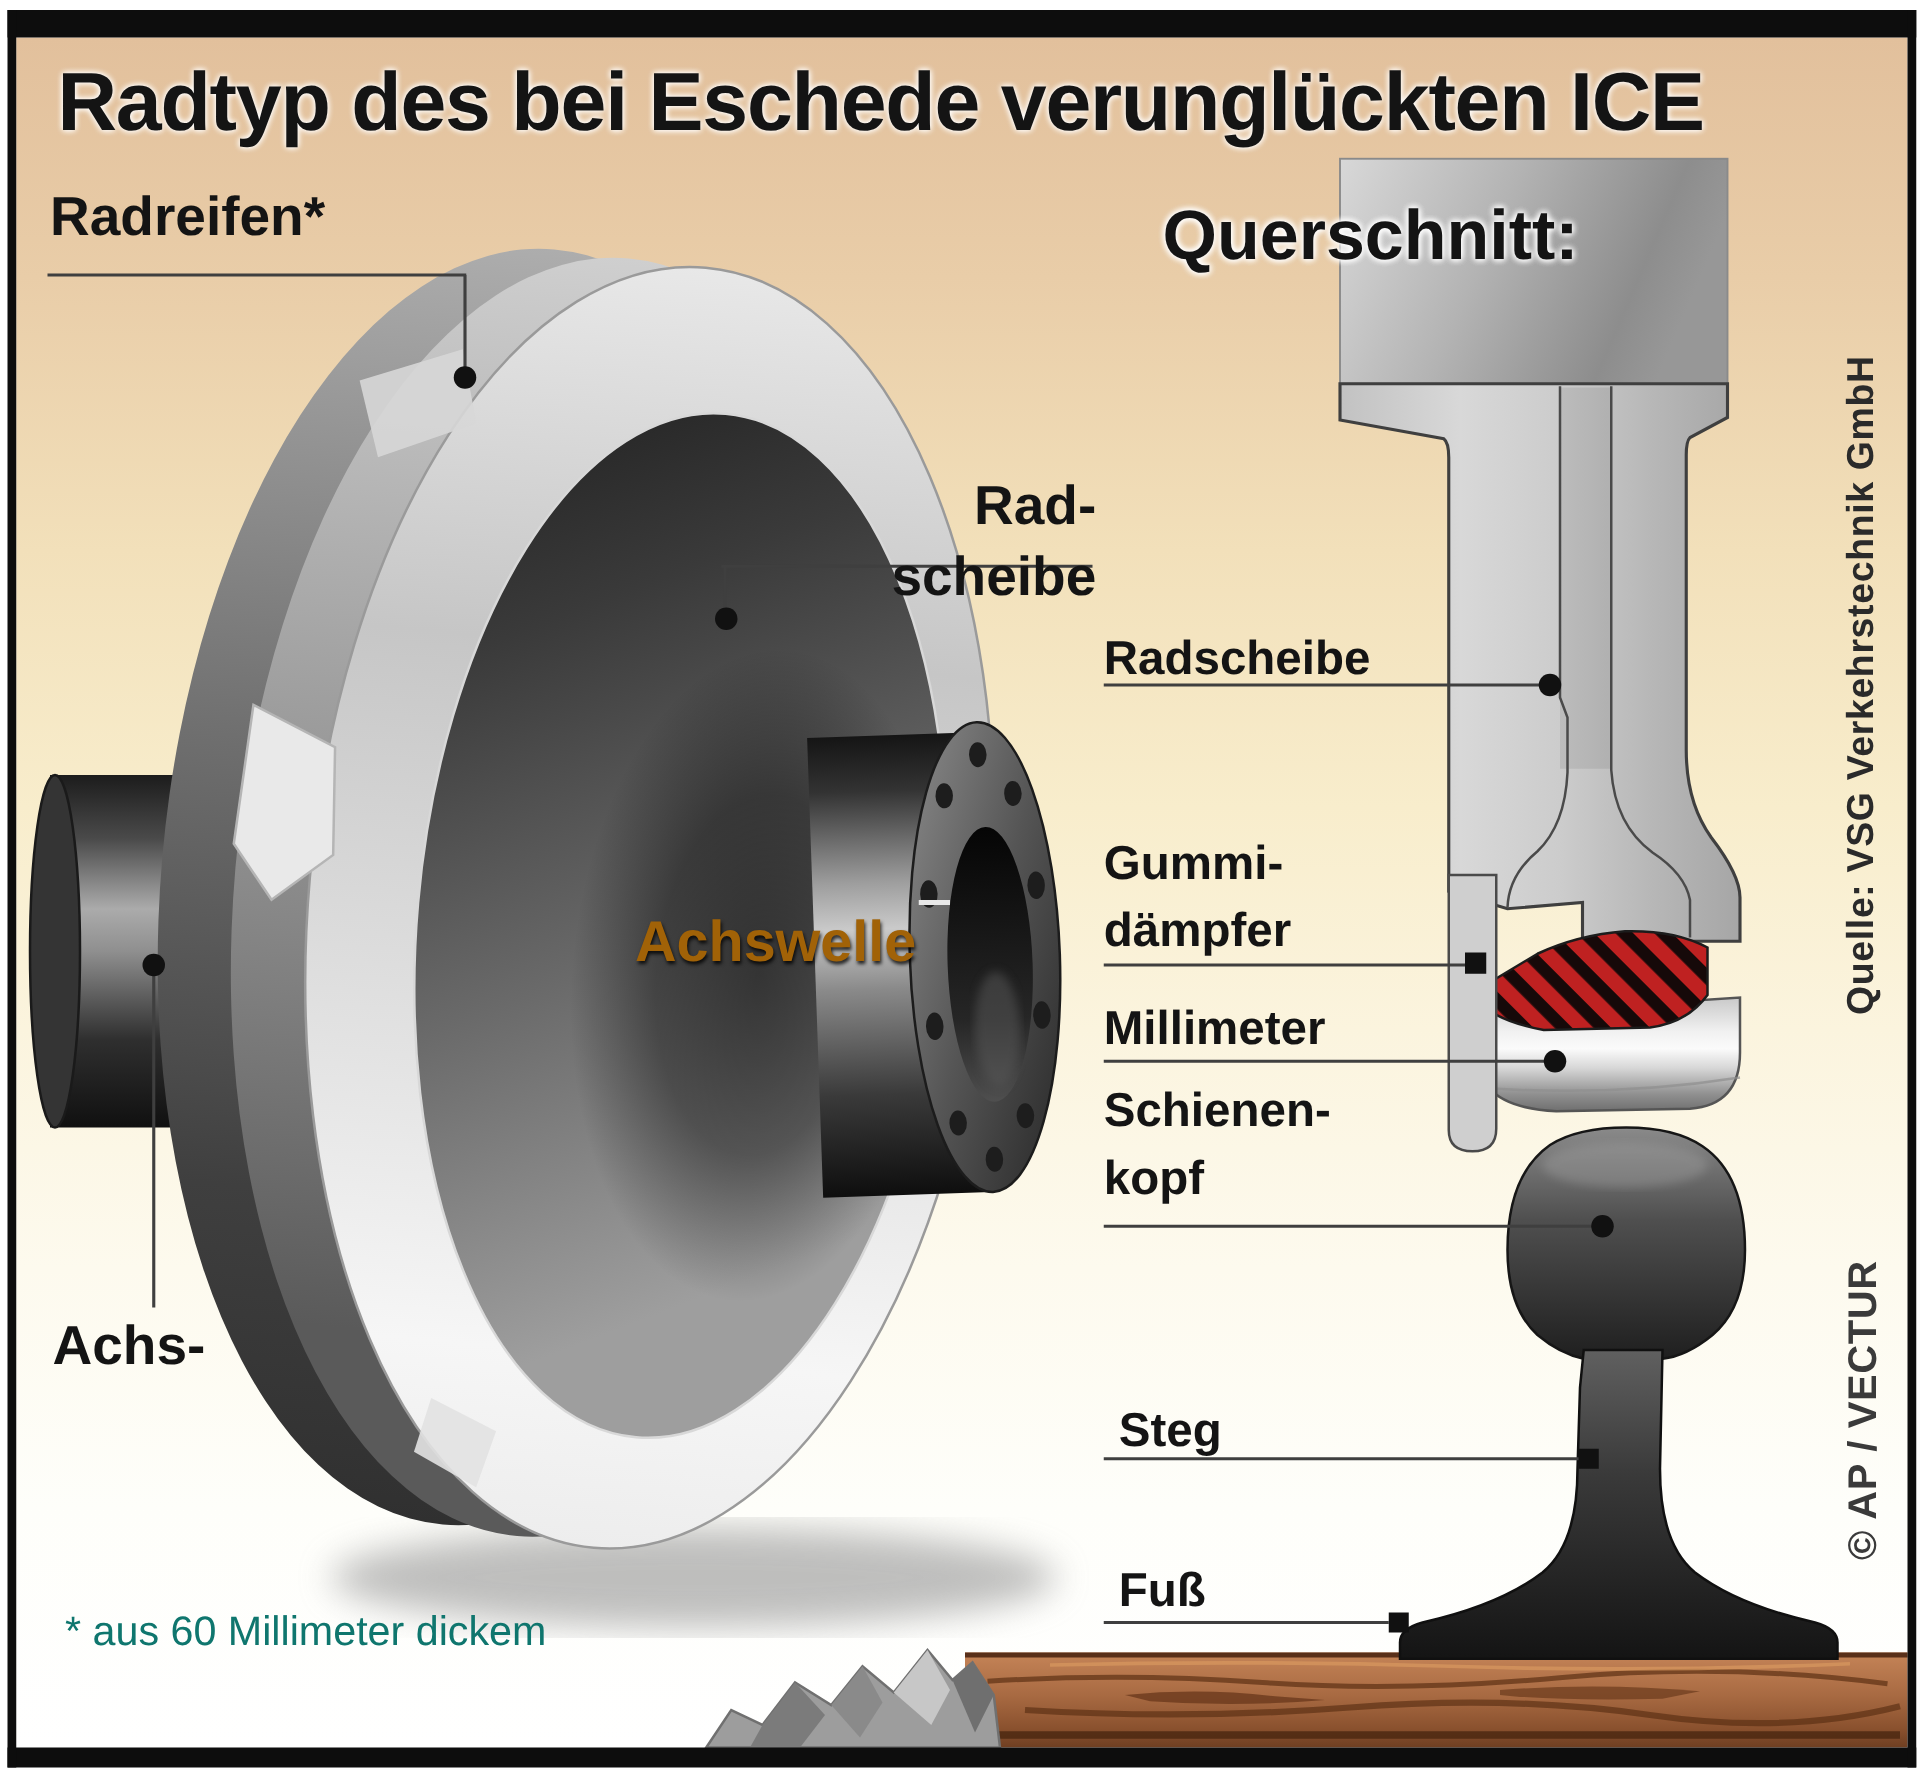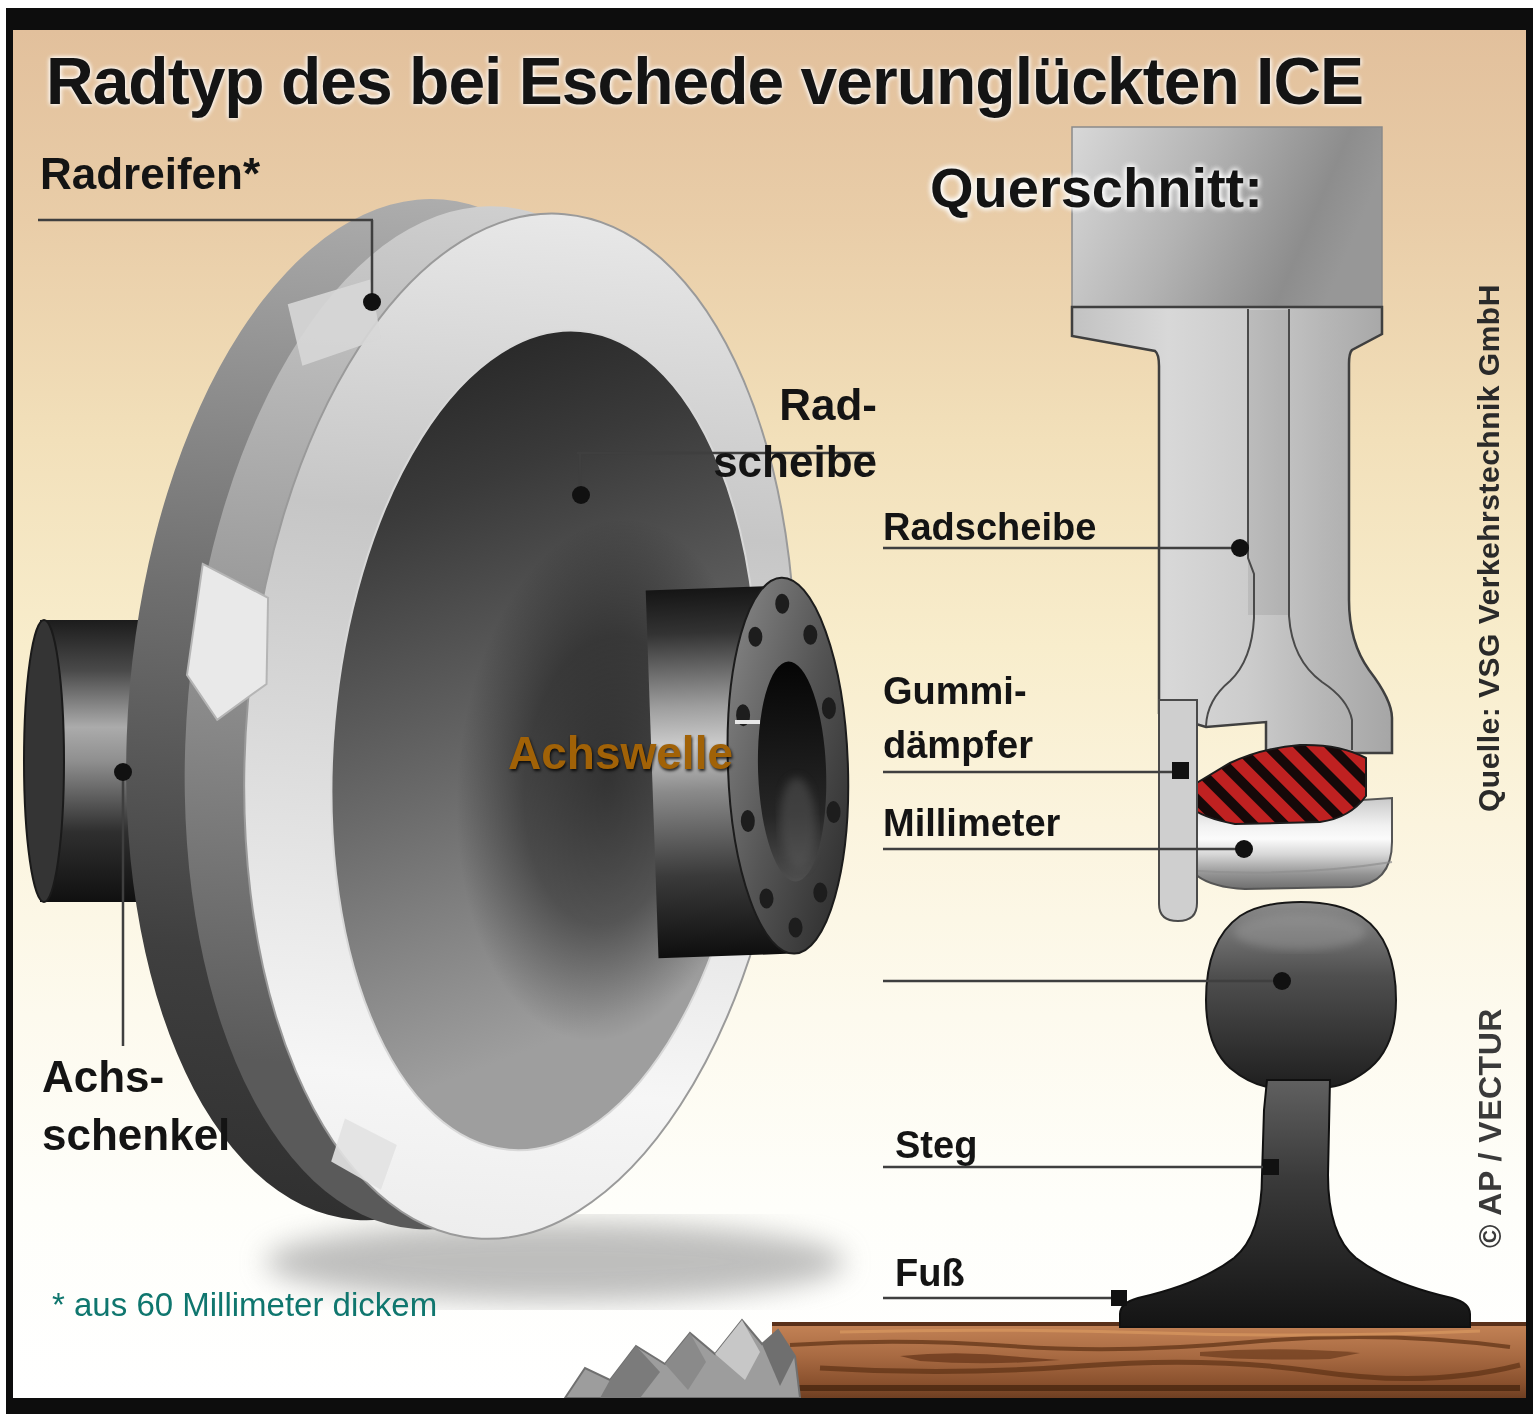--- a/index.html
+++ b/index.html
@@ -272,34 +272,37 @@
 
   <div class="lbl l-radscheibe-w">
     <span style="display:block">Rad-</span>
     <span style="display:block">scheibe</span>
   </div>
 
   <div class="lbl l-achswelle">Achswelle</div>
 
   <div class="lbl l-achsschenkel">
     <span style="display:block">Achs-</span>
-    <span style="display:block">schenkel</span>
   </div>
 
   <div class="lbl h-querschnitt">Querschnitt:</div>
 
   <div class="lbl r-lbl l-rs">Radscheibe</div>
 
   <div class="lbl r-lbl l-gd">
     <span style="display:block">Gummi-</span>
     <span style="display:block">dämpfer</span>
   </div>
 
   <div class="lbl r-lbl l-rr">Millimeter</div>
 
+  <div class="lbl r-lbl l-sk">
+    <span style="display:block">Schienen-</span>
+    <span style="display:block">kopf</span>
+  </div>
 
   <div class="lbl r-lbl l-steg">Steg</div>
 
   <div class="lbl r-lbl l-fuss">Fuß</div>
 
   <div class="lbl footnote">
     <span>* aus 60 Millimeter dickem</span>
   </div>
 
   <div class="vtext v-quelle">Quelle: VSG Verkehrstechnik GmbH</div>

